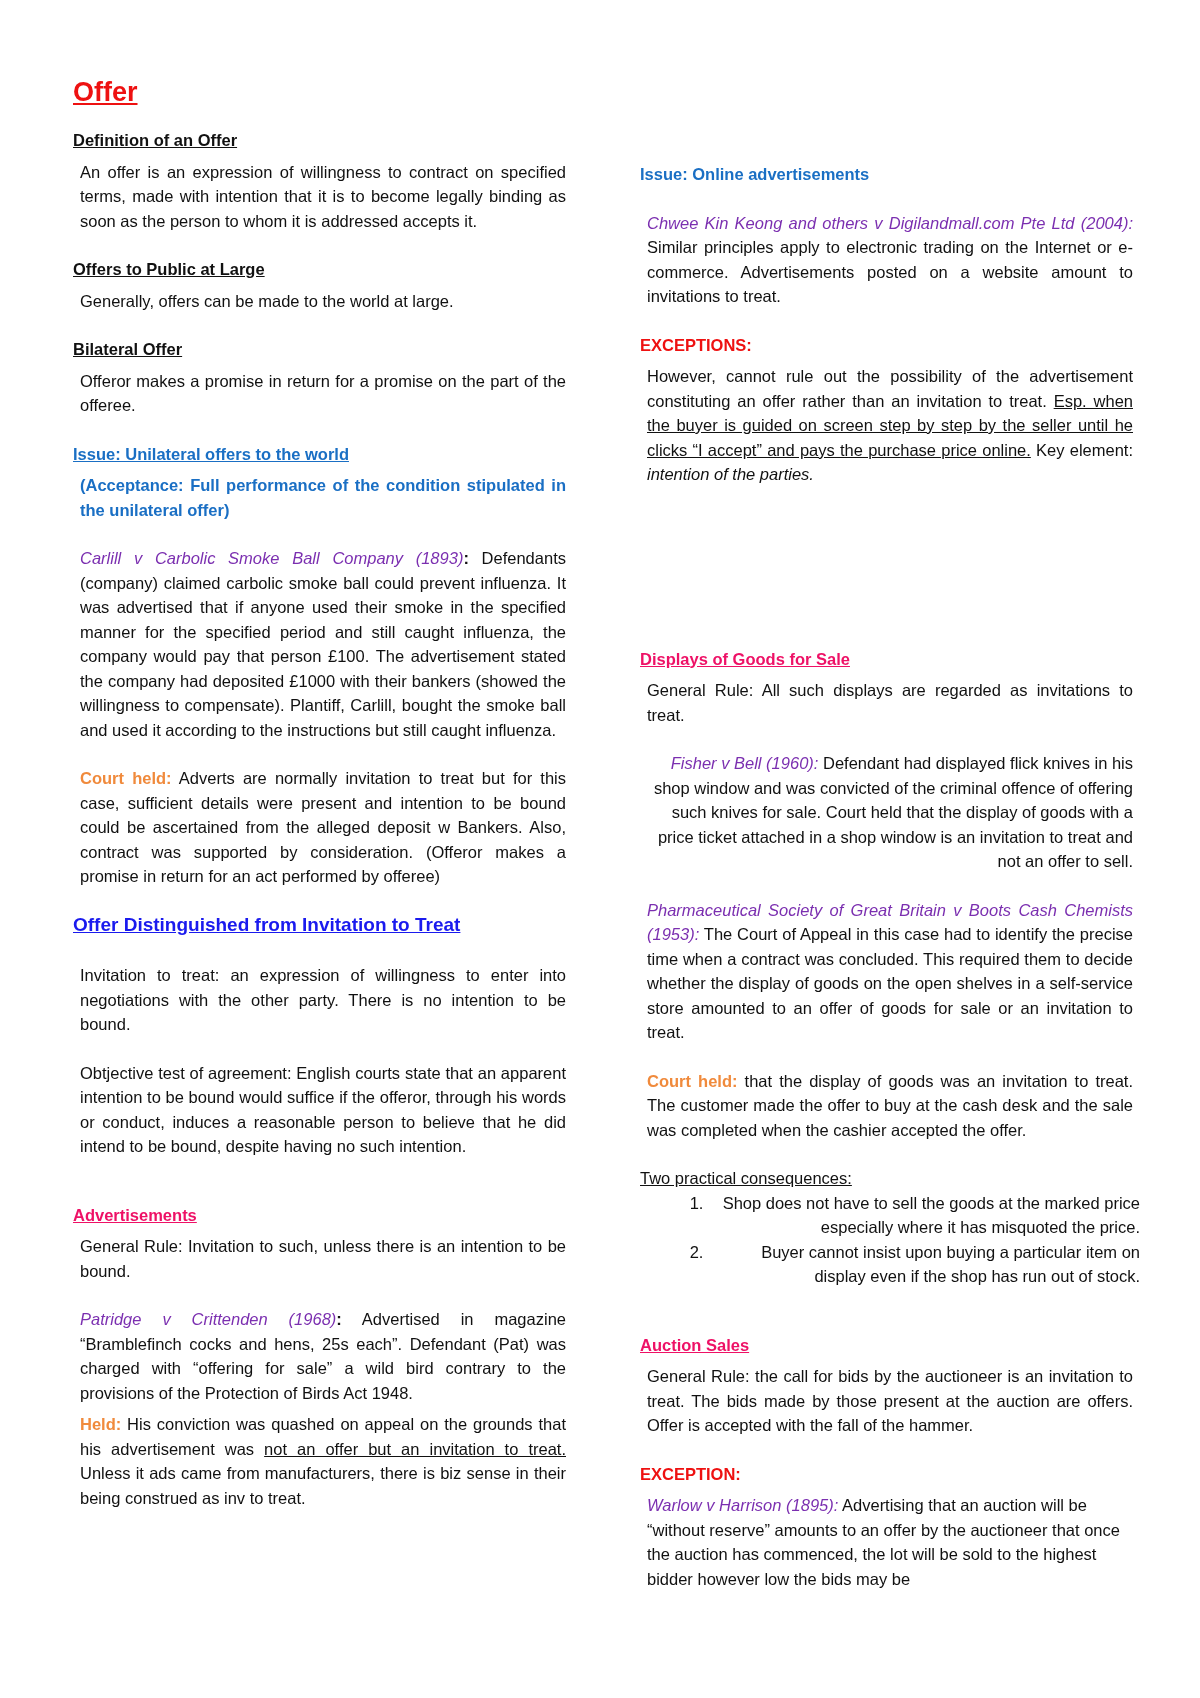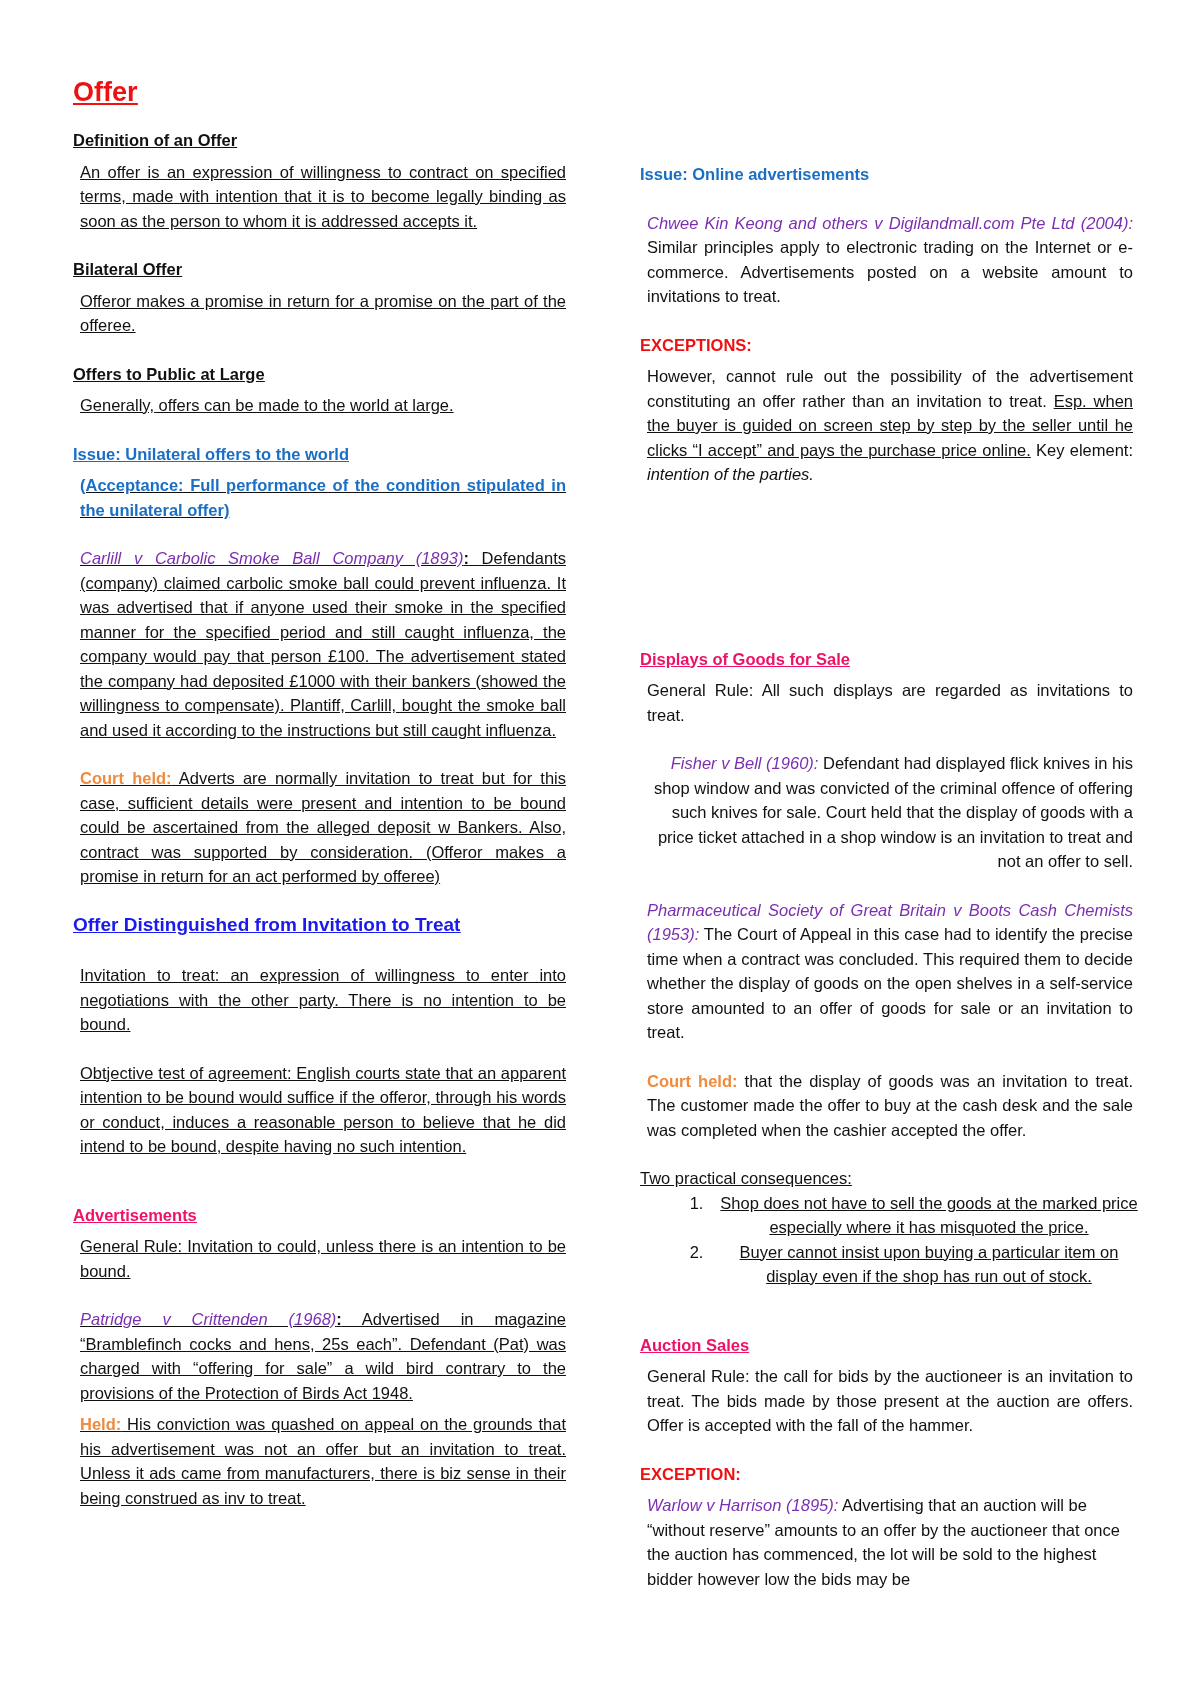--- a/index.html
+++ b/index.html
@@ -1,60 +1,60 @@
 <!DOCTYPE html>
 <html><head>
 <meta charset="utf-8">
 <style>
   html, body { margin: 0; padding: 0; background: #ffffff; }
   body { width: 1200px; height: 1698px; position: relative; overflow: hidden;
          font-family: "Liberation Sans", "DejaVu Sans", sans-serif; color: #111111; }
   .page { position: absolute; left: 0; top: 0; width: 1200px; height: 1698px; background: #fff; }
   .col { position: absolute; top: 0; width: 500px; font-size: 16.5px; line-height: 24.5px; }
-  .col-left { left: 73px; top: 76px; text-decoration: underline; }
+  .col-left { left: 73px; top: 76px; }
   .col-right { left: 640px; top: 162px; }
   .title { color: #ee1111; font-weight: bold; font-size: 27px; text-decoration: underline; margin: 0 0 20px 0; line-height: 32px; }
   .block { margin: 0 0 24px 0; }
   p { margin: 7px; text-align: justify; }
   .h-ul { text-decoration: underline; font-weight: bold; color: #111; }
   .h-pink { text-decoration: underline; font-weight: bold; color: #ee1166; margin-top: 44px; }
   .h-blue { color: #1a6fc4; font-weight: bold; }
   .h-blue-ul { color: #1a6fc4; font-weight: bold; text-decoration: underline; }
   .h-link { color: #1a1aee; font-weight: bold; text-decoration: underline; font-size: 19px; margin: 14px 0 26px 0; }
   .h-red { color: #ee1111; font-weight: bold; }
   .case { color: #7b2fb0; font-style: italic; }
   .held { color: #f08a3c; font-weight: bold; }
   .ul { text-decoration: underline; }
   .it { font-style: italic; }
   .bold { font-weight: bold; }
   ol { margin: 0; padding-left: 68px; }
-  ol li { padding-left: 10px; text-align: center; text-decoration: underline; }
+  ol li { padding-left: 10px; text-align: right; }
   .gap-big { height: 92px; }
 </style>
 </head>
 <body>
 
 <div class="page">
 
   <div class="col col-left">
     <div class="title">Offer</div>
 
     <div class="block">
       <div class="h-ul">Definition of an Offer</div>
       <p>An offer is an expression of willingness to contract on specified terms, made with intention that it is to become legally binding as soon as the person to whom it is addressed accepts it.</p>
     </div>
 
     <div class="block">
-      <div class="h-ul">Bilateral Offer</div>
-      <p>Offeror makes a promise in return for a promise on the part of the offeree.</p>
+      <div class="h-ul">Offers to Public at Large</div>
+      <p>Generally, offers can be made to the world at large.</p>
     </div>
 
     <div class="block">
-      <div class="h-ul">Offers to Public at Large</div>
-      <p>Generally, offers can be made to the world at large.</p>
+      <div class="h-ul">Bilateral Offer</div>
+      <p>Offeror makes a promise in return for a promise on the part of the offeree.</p>
     </div>
 
     <div class="block">
       <div class="h-blue-ul">Issue:  Unilateral offers to the world</div>
       <p class="h-blue">(Acceptance: Full performance of the condition stipulated in the unilateral offer)</p>
     </div>
 
     <div class="block">
       <p><span class="case">Carlill v Carbolic Smoke Ball Company (1893)</span><span class="bold">:</span><span> Defendants (company) claimed carbolic smoke ball could prevent influenza. It was advertised that if anyone used their smoke in the specified manner for the specified period and still caught influenza, the company would pay that person £100. The advertisement stated the company had deposited £1000 with their bankers (showed the willingness to compensate). Plantiff, Carlill, bought the smoke ball and used it according to the instructions but still caught influenza.</span></p>
     </div>
@@ -68,21 +68,21 @@
     <div class="block">
       <p>Invitation to treat: an expression of willingness to enter into negotiations with the other party. There is no intention to be bound.</p>
     </div>
 
     <div class="block">
       <p>Obtjective test of agreement: English courts state that an apparent intention to be bound would suffice if the offeror, through his words or conduct, induces a reasonable person to believe that he did intend to be bound, despite having no such intention.</p>
     </div>
 
     <div class="block">
       <div class="h-pink">Advertisements</div>
-      <p>General Rule: Invitation to could, unless there is an intention to be bound.</p>
+      <p>General Rule: Invitation to such, unless there is an intention to be bound.</p>
     </div>
 
     <div class="block">
       <p><span class="case">Patridge v Crittenden (1968)</span><span class="bold">:</span><span> Advertised in magazine “Bramblefinch cocks and hens, 25s each”. Defendant (Pat) was charged with “offering for sale” a wild bird contrary to the provisions of the Protection of Birds Act 1948.</span></p>
       <p><span class="held">Held:</span><span> His conviction was quashed on appeal on the grounds that his advertisement was </span><span class="ul">not an offer but an invitation to treat.</span><span> Unless it ads came from manufacturers, there is biz sense in their being construed as inv to treat.</span></p>
     </div>
   </div>
 
   <div class="col col-right">
     <div class="block">

